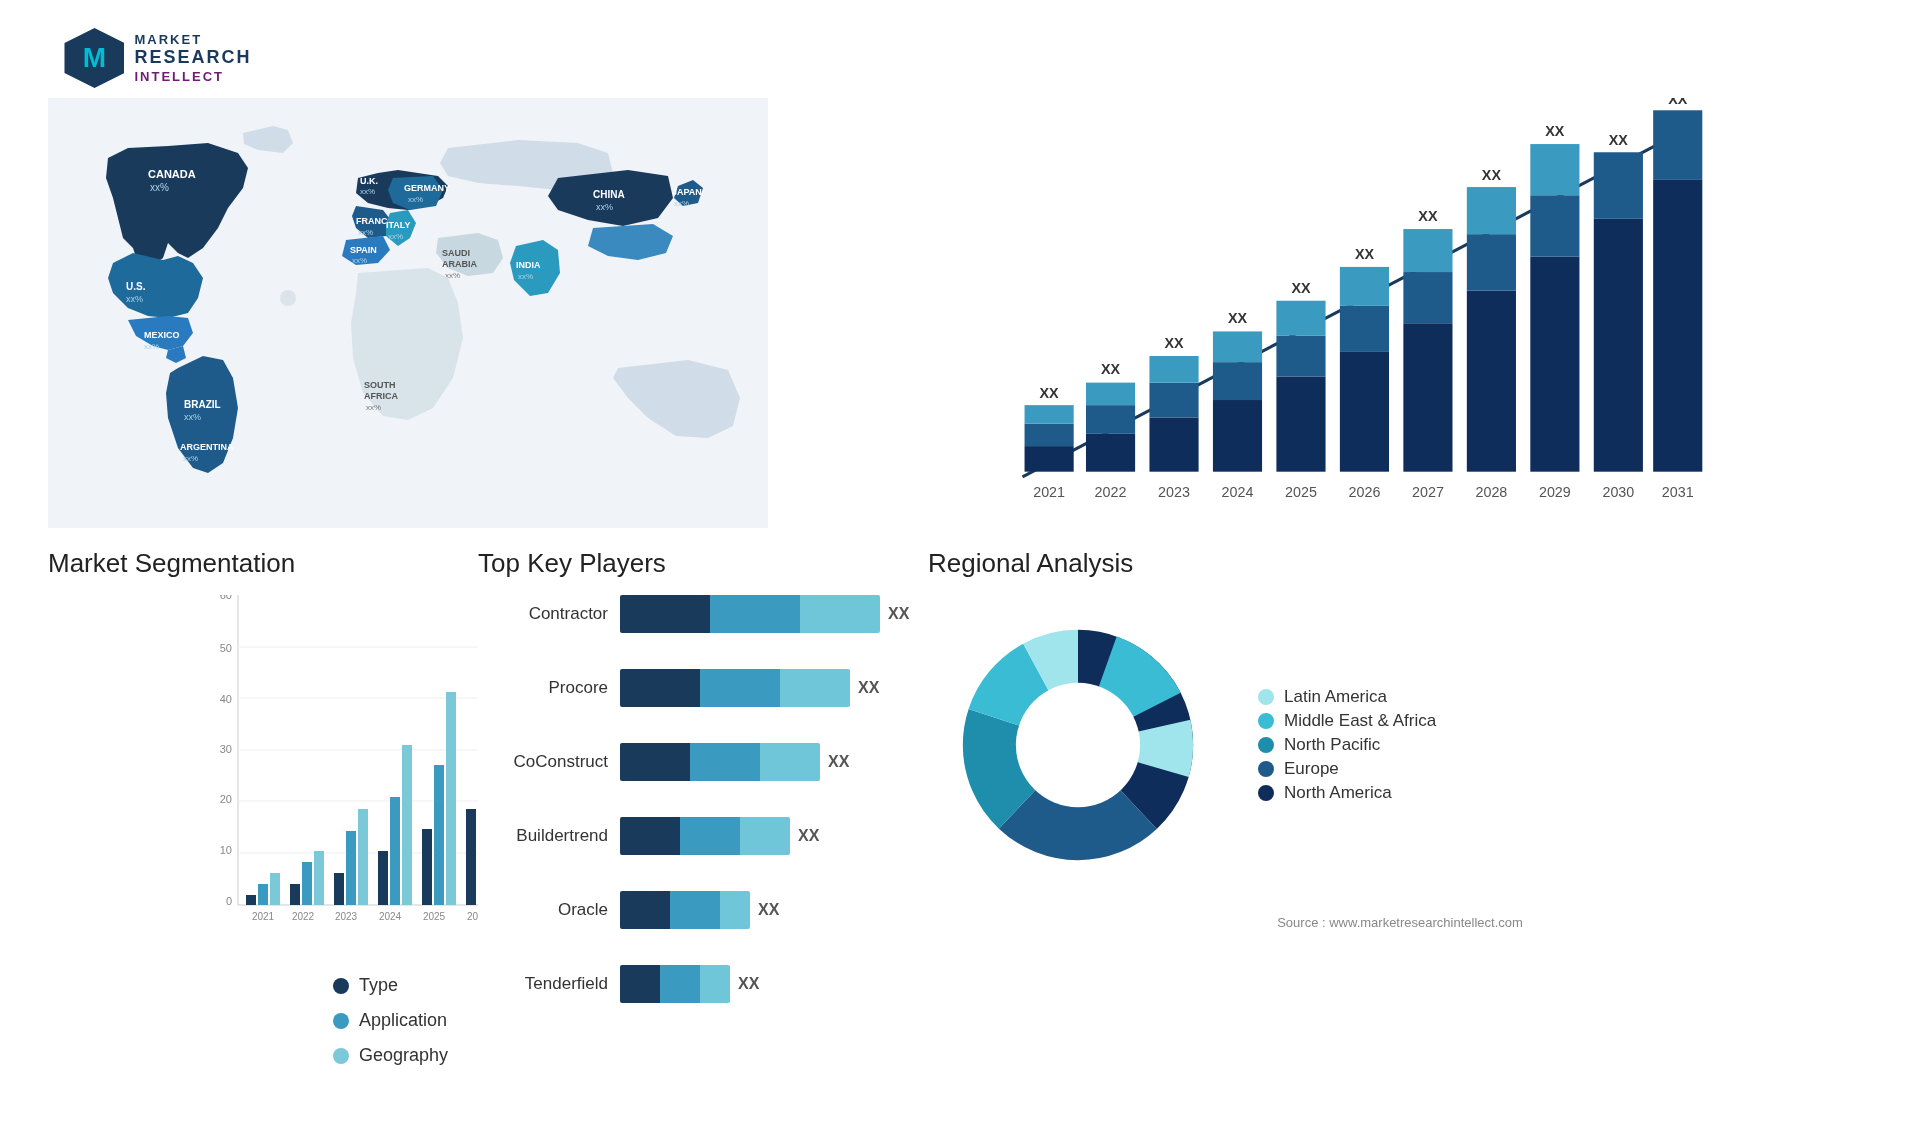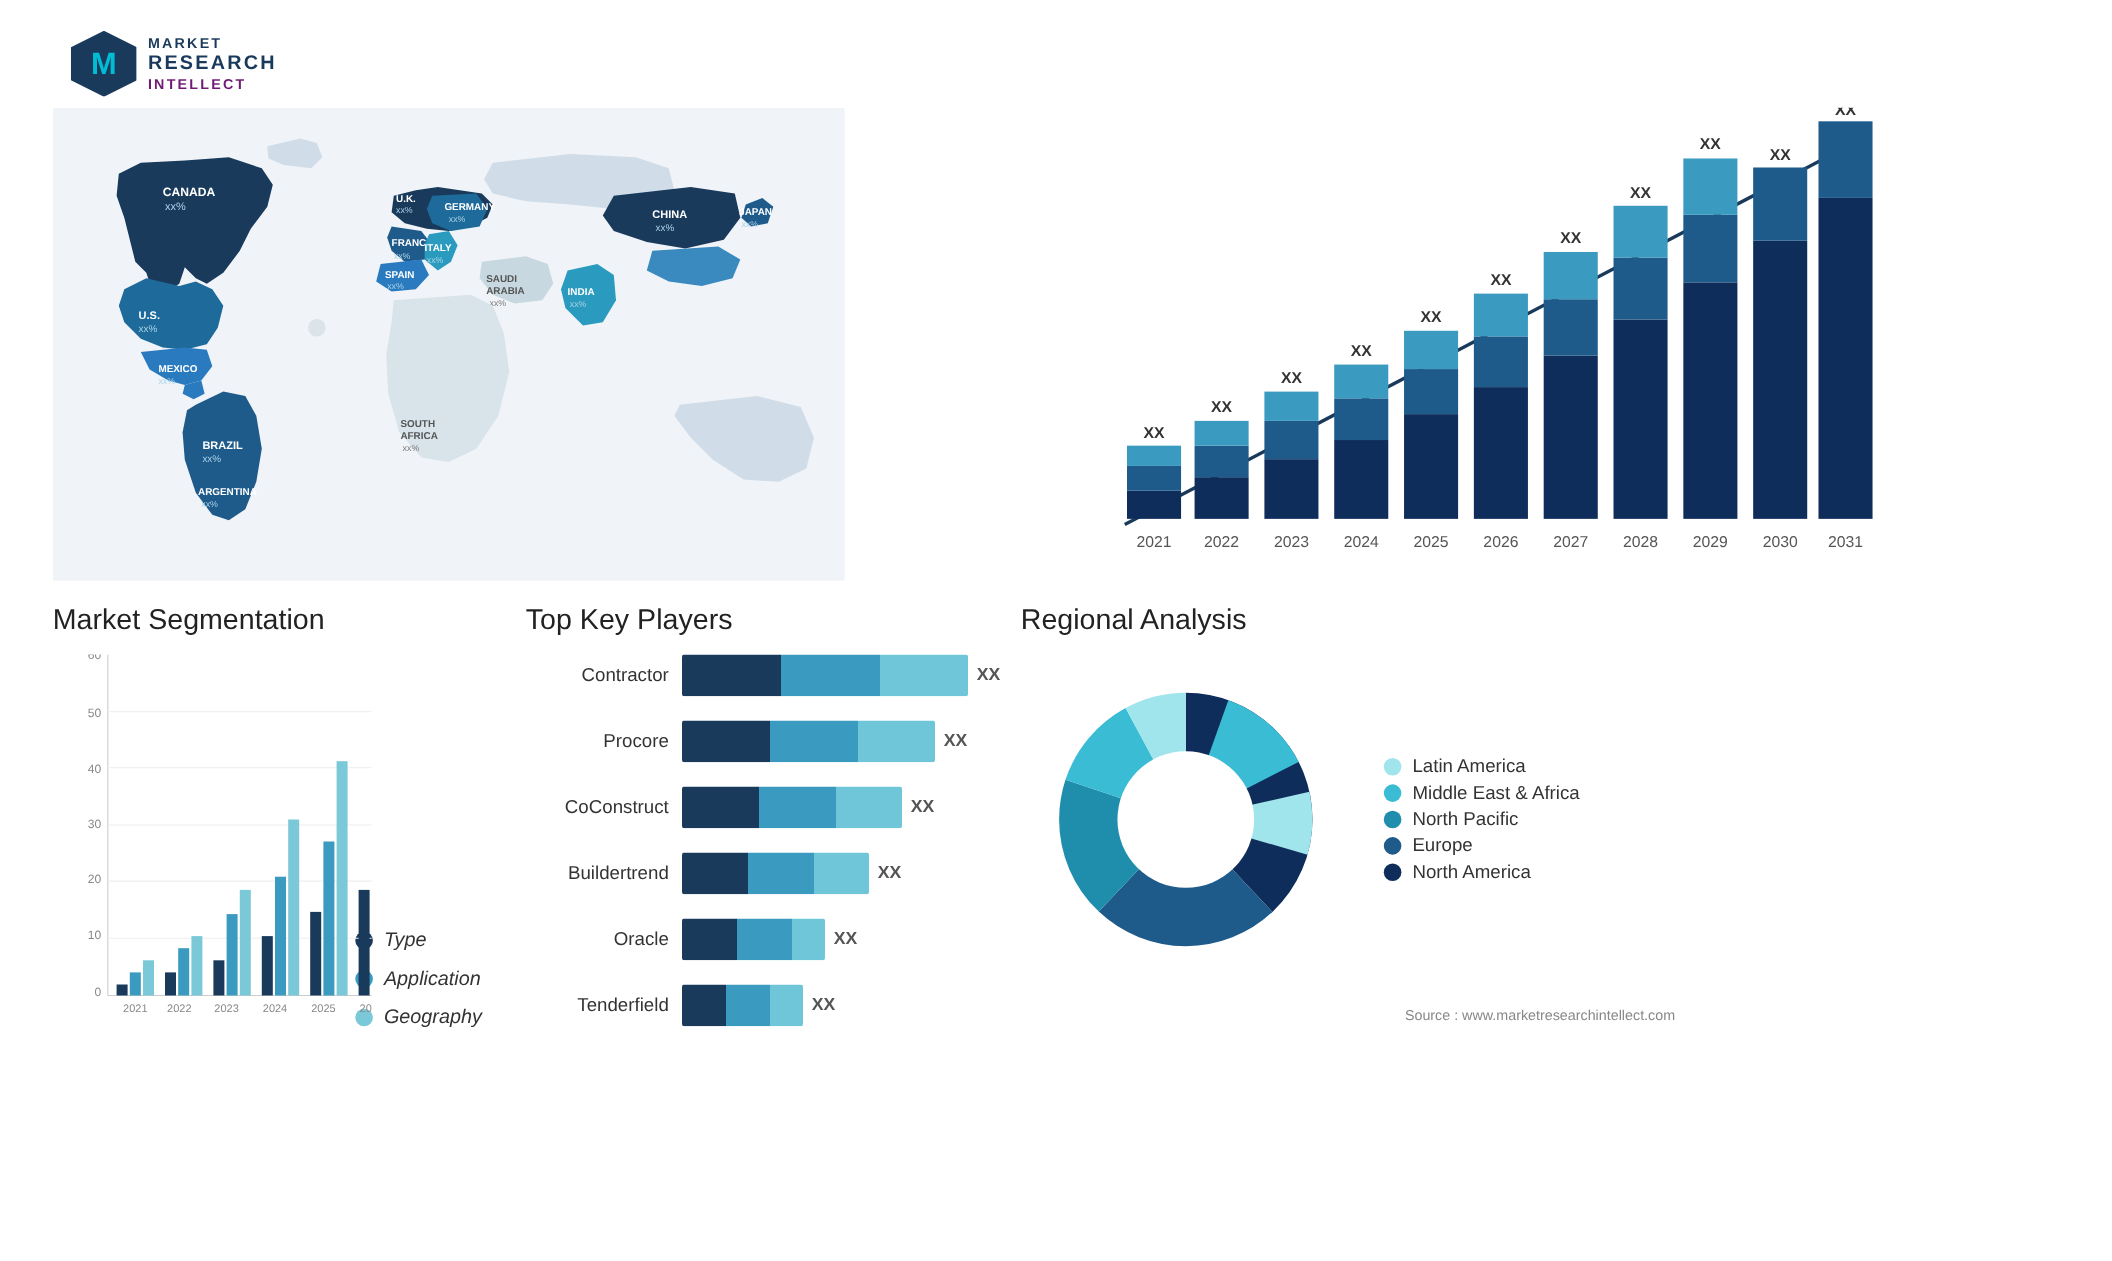--- a/index.html
+++ b/index.html
@@ -70,34 +70,34 @@
       flex-shrink: 0;
     }
     .section-title {
       font-size: 26px;
       font-weight: 400;
       color: #222;
       margin-bottom: 16px;
     }
     .seg-chart-area {
       display: flex;
-      gap: 15px;
+      gap: 30px;
       align-items: flex-end;
+      flex-direction: column;
     }
     .seg-chart {
       position: relative;
       width: 260px;
       height: 340px;
     }
     .seg-legend {
       display: flex;
       flex-direction: column;
       gap: 14px;
       padding-top: 10px;
-      font-style: italic;
     }
     .legend-item {
       display: flex;
       align-items: center;
       gap: 10px;
       font-size: 18px;
       color: #333;
     }
     .legend-dot {
       width: 16px;
@@ -107,21 +107,21 @@
     }
 
     
     .players-container {
       width: 420px;
       flex-shrink: 0;
     }
     .player-row {
       display: flex;
       align-items: center;
-      margin-bottom: 22px;
+      margin-bottom: 36px;
       gap: 12px;
     }
     .player-name {
       width: 130px;
       font-size: 17px;
       color: #333;
       text-align: right;
       flex-shrink: 0;
     }
     .player-bar-wrap {

